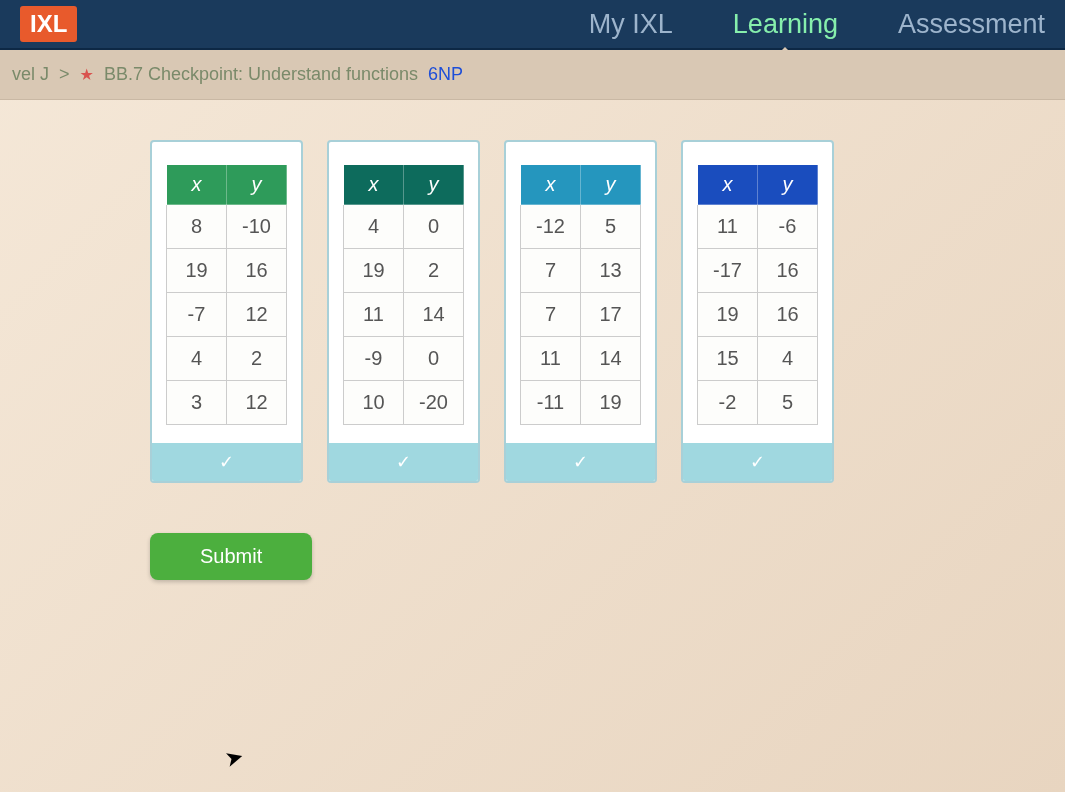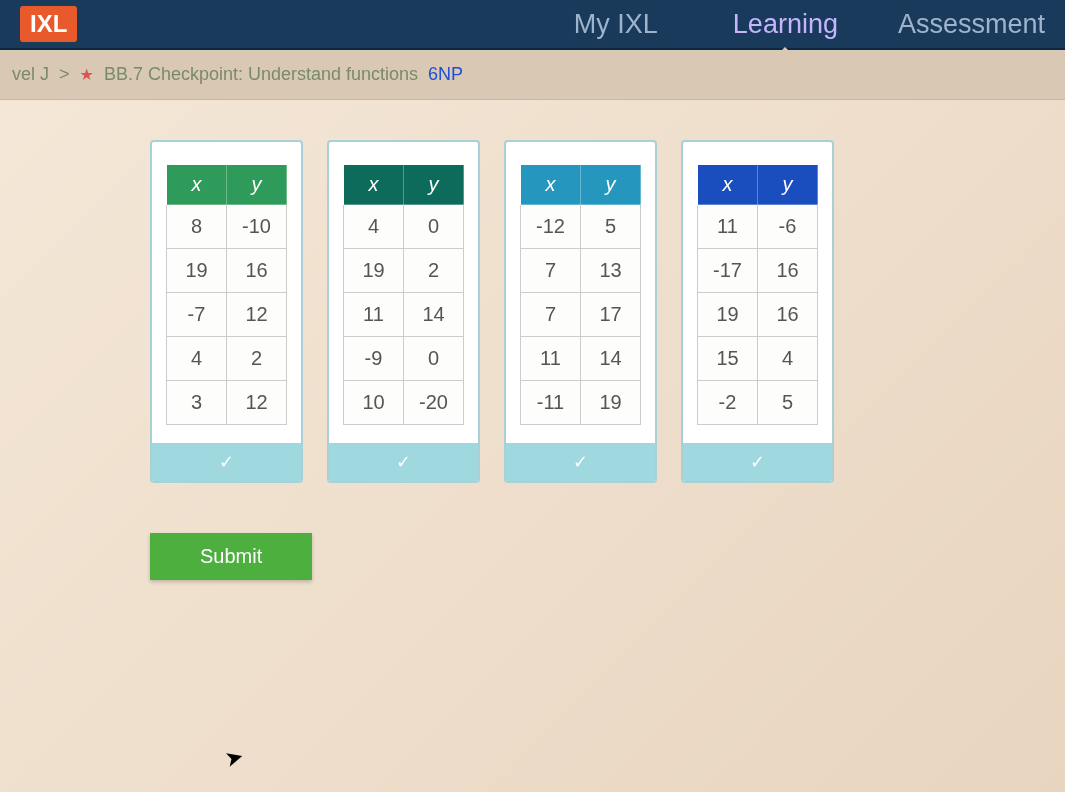--- a/index.html
+++ b/index.html
@@ -29,23 +29,22 @@
       border-radius: 3px;
       margin-right: auto;
     }
     .nav-items {
       display: flex;
       gap: 60px;
       font-size: 27px;
       color: #9db4cc;
     }
     .nav-item.active {
-      color: #c4b5fd;
+      color: #86efac;
       position: relative;
-      margin-left: 15px;
     }
     .nav-item.active::after {
       content: '';
       position: absolute;
       bottom: -17px;
       left: 50%;
       transform: translateX(-50%);
       border-left: 10px solid transparent;
       border-right: 10px solid transparent;
       border-bottom: 10px solid #d9c8b4;
@@ -122,21 +121,21 @@
     .check-icon {
       color: #fff;
       font-size: 18px;
     }
     .submit-btn {
       background: #4caf3e;
       color: #fff;
       border: none;
       font-size: 20px;
       padding: 12px 50px;
-      border-radius: 0;
+      border-radius: 8px;
       cursor: pointer;
       box-shadow: 0 2px 4px rgba(0,0,0,0.2);
     }
     .cursor {
       position: absolute;
       left: 225px;
       top: 745px;
       font-size: 22px;
       color: #000;
       transform: rotate(-15deg);

